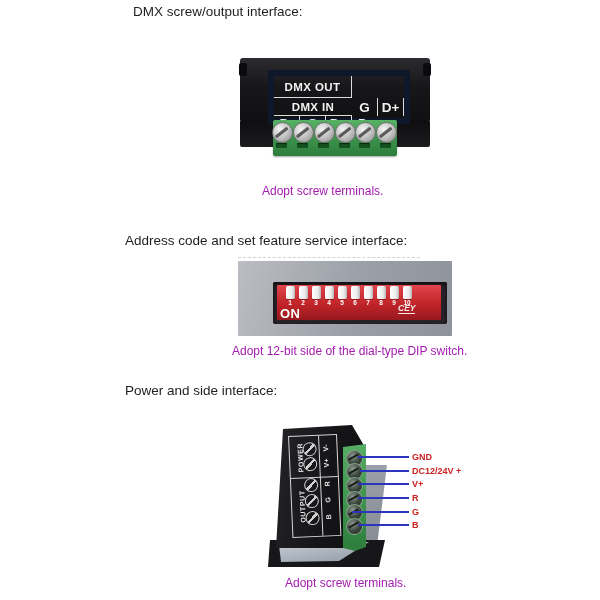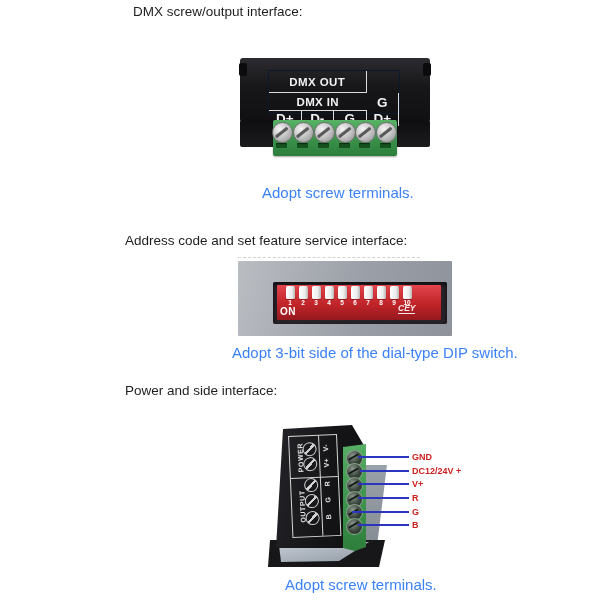--- a/index.html
+++ b/index.html
@@ -4,31 +4,31 @@
 <style>
   html,body{margin:0;padding:0;}
   body{
     width:600px;height:600px;position:relative;overflow:hidden;
     background:#ffffff;
     font-family:"Liberation Sans", sans-serif;
     color:#1b1b1b;
   }
   .abs{position:absolute;}
   .heading{font-size:13.5px;color:#1e1e1e;}
-  .caption{font-size:15px;color:#3b82f6;}
+  .caption{font-size:12px;color:#a21caf;}
 
   
   .photo1{left:238px;top:56px;width:194px;height:102px;}
   .p1-body{left:2px;top:2px;width:190px;height:64px;border-radius:3px;
     background:linear-gradient(180deg,#2c2c30 0%,#17171a 45%,#101013 100%);}
   .p1-tab{width:8px;height:13px;background:#0b0b0d;border-radius:2px;top:7px;}
   .p1-band{left:2px;top:64px;width:190px;height:27px;border-radius:2px;
     background:linear-gradient(180deg,#0e0e10,#1c1b1d);}
-  .p1-table{left:30px;top:14px;width:130px;height:42px;border:1px solid #0f172a;
-    display:grid;grid-template-columns:repeat(4,1fr);grid-template-rows:22px 18px;}
+  .p1-table{left:30px;top:14px;width:130px;height:42px;border:6px solid #0f172a;
+    display:grid;grid-template-columns:repeat(5,1fr);grid-template-rows:22px 18px;}
   .p1-hcell{grid-column:span 3;display:flex;align-items:center;justify-content:center;
     color:#f2f2f2;font-size:11.5px;font-weight:700;letter-spacing:.4px;
     border-bottom:1px solid #dcdcdc;}
   .p1-hcell.first{border-right:1px solid #dcdcdc;}
   .p1-pcell{display:flex;align-items:center;justify-content:center;
     color:#f2f2f2;font-size:13.5px;font-weight:700;border-right:1px solid #dcdcdc;}
   .p1-pcell:last-child{border-right:none;}
   .p1-green{left:35px;top:64px;width:124px;height:36px;border-radius:2px;
     background:linear-gradient(180deg,#58b365 0%,#3a914a 55%,#2c7d3b 100%);
     box-shadow:0 1px 2px rgba(0,0,0,.35);}
@@ -47,21 +47,21 @@
     background:linear-gradient(105deg,#babdc2 0%,#9b9fa7 55%,#8e929a 100%);}
   .p2-recess{left:35px;top:26px;width:174px;height:42px;background:#282229;
     border-radius:2px;box-shadow:inset 0 2px 4px rgba(0,0,0,.7);}
   .p2-red{left:39px;top:29px;width:164px;height:35px;border-radius:1px;
     background:linear-gradient(180deg,#e2454b 0%,#c02429 55%,#96191e 100%);}
   .p2-slider{width:9px;height:13px;top:30px;border-radius:1.5px;
     background:linear-gradient(90deg,#ffffff 0%,#ececec 65%,#b9b9b9 100%);
     box-shadow:0 1px 1px rgba(80,0,0,.45);}
   .p2-num{width:13px;top:43px;text-align:center;font-size:6.5px;color:#ffffff;
     font-weight:700;line-height:8px;}
-  .p2-on{left:42px;top:50px;font-size:10px;font-weight:700;color:#ffffff;letter-spacing:.5px;}
+  .p2-on{left:42px;top:50px;font-size:13px;font-weight:700;color:#ffffff;letter-spacing:.5px;}
   .p2-brand{left:160px;top:48px;font-size:8.5px;font-weight:700;font-style:italic;
     color:#f5eaea;border-bottom:1px solid #f5eaea;line-height:9px;}
 
   
   .photo3{left:268px;top:418px;width:280px;height:158px;}
   .p3-grayR{left:85px;top:47px;width:35px;height:82px;
     clip-path:polygon(0 0,34px 0,24px 81px,0 81px);
     background:linear-gradient(180deg,#9ba1a9,#868c94);}
   .p3-bottomBlack{left:0;top:122px;width:120px;height:30px;
     clip-path:polygon(2px 0,117px 0,111px 27px,0 27px);background:#17171a;}
@@ -158,21 +158,21 @@
   <div class="abs p2-num" style="left:110.5px;">6</div>
   <div class="abs p2-num" style="left:123.5px;">7</div>
   <div class="abs p2-num" style="left:136.5px;">8</div>
   <div class="abs p2-num" style="left:149.5px;">9</div>
   <div class="abs p2-num" style="left:162.5px;">10</div>
 
   <div class="abs p2-on">ON</div>
   <div class="abs p2-brand">CEY</div>
 </div>
 
-<div class="abs caption" style="left:232px;top:344px;">Adopt 3-bit side of the dial-type DIP switch.</div>
+<div class="abs caption" style="left:232px;top:344px;">Adopt 12-bit side of the dial-type DIP switch.</div>
 
 <div class="abs heading" style="left:125px;top:383px;">Power and side interface:</div>
 
 <div class="abs photo3">
   <div class="abs p3-grayR"></div>
   <div class="abs p3-bottomBlack"></div>
   <div class="abs p3-wedge"></div>
   <div class="abs p3-body"></div>
 
   <div class="abs p3-panel">

